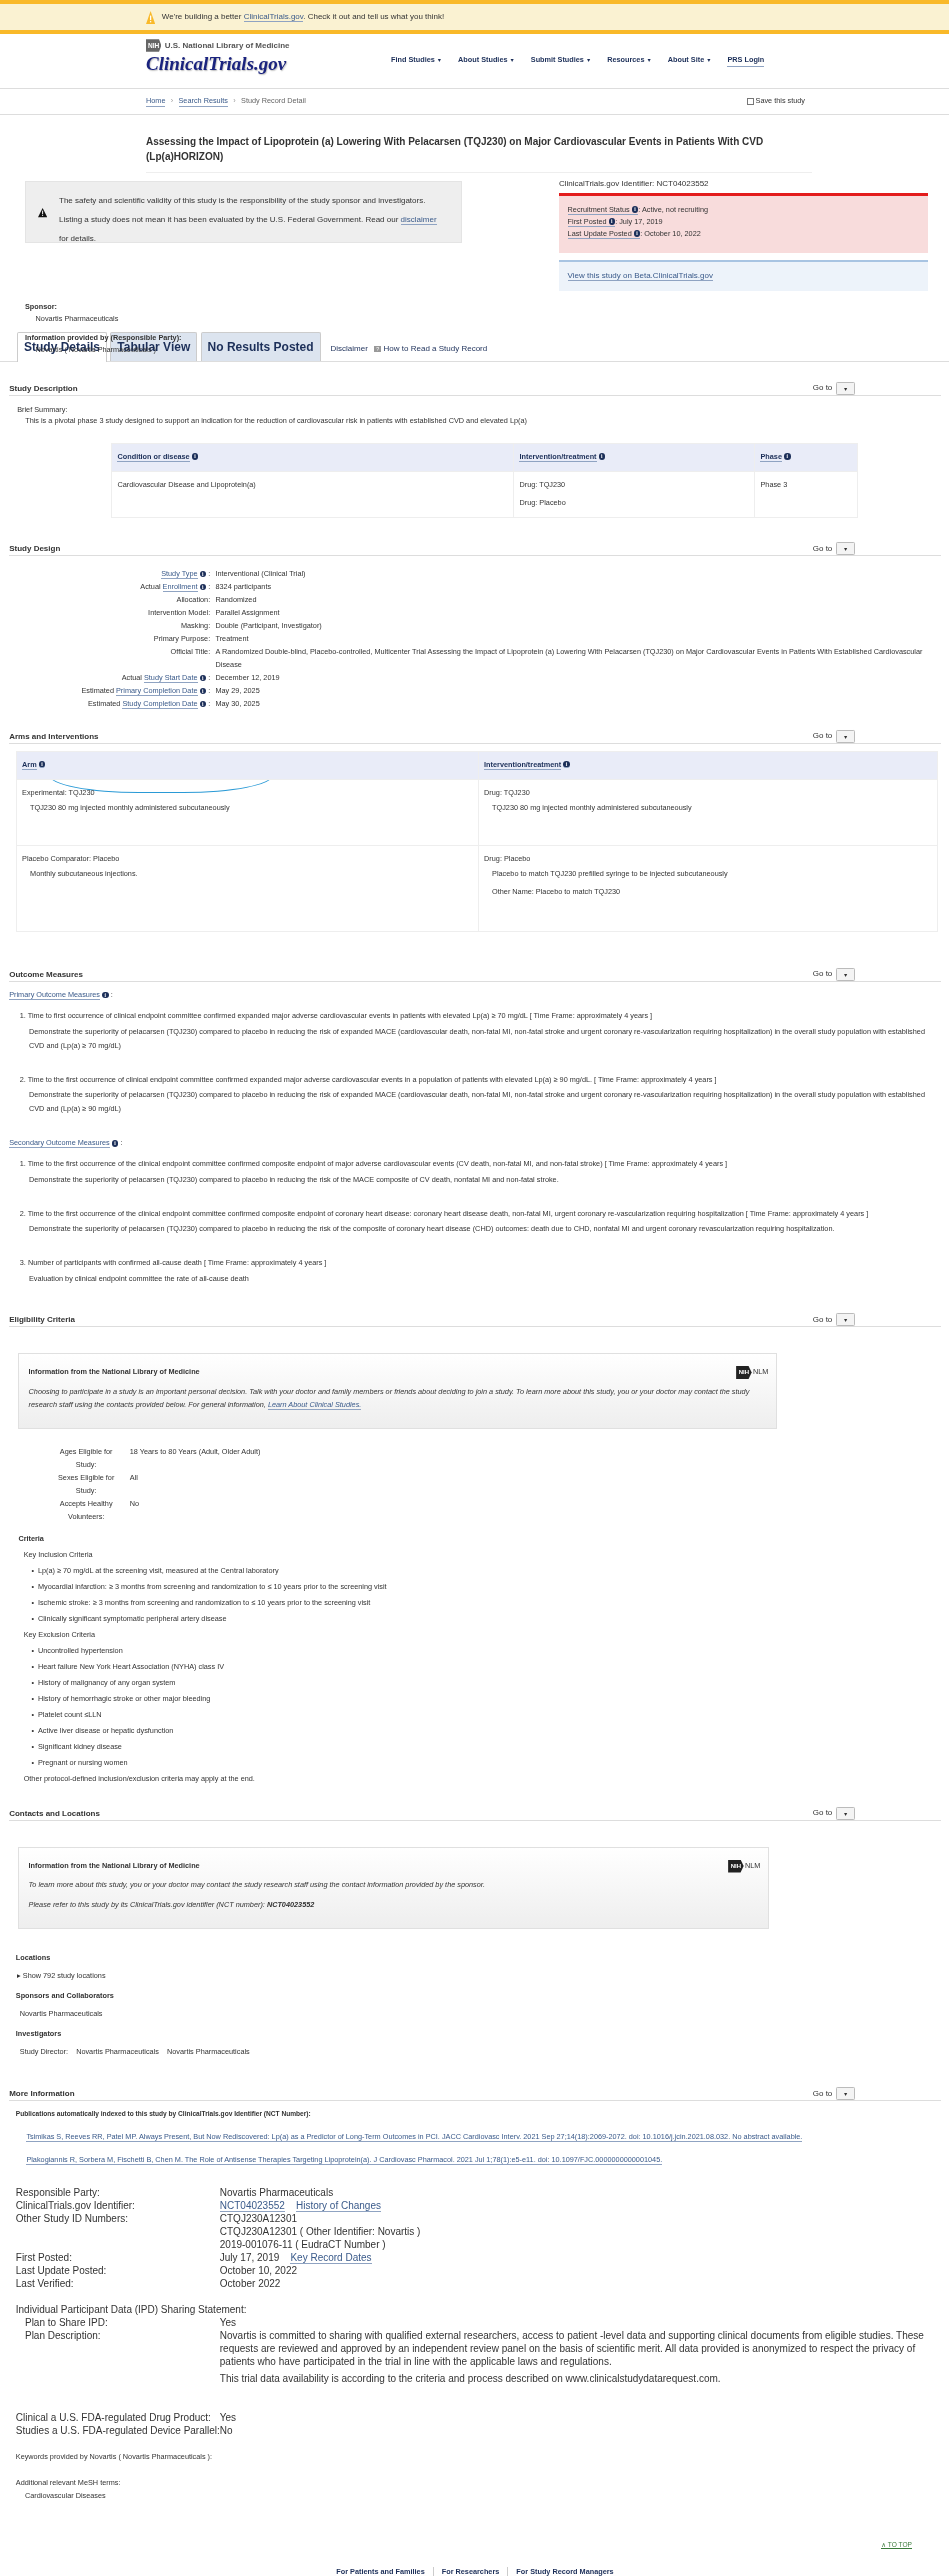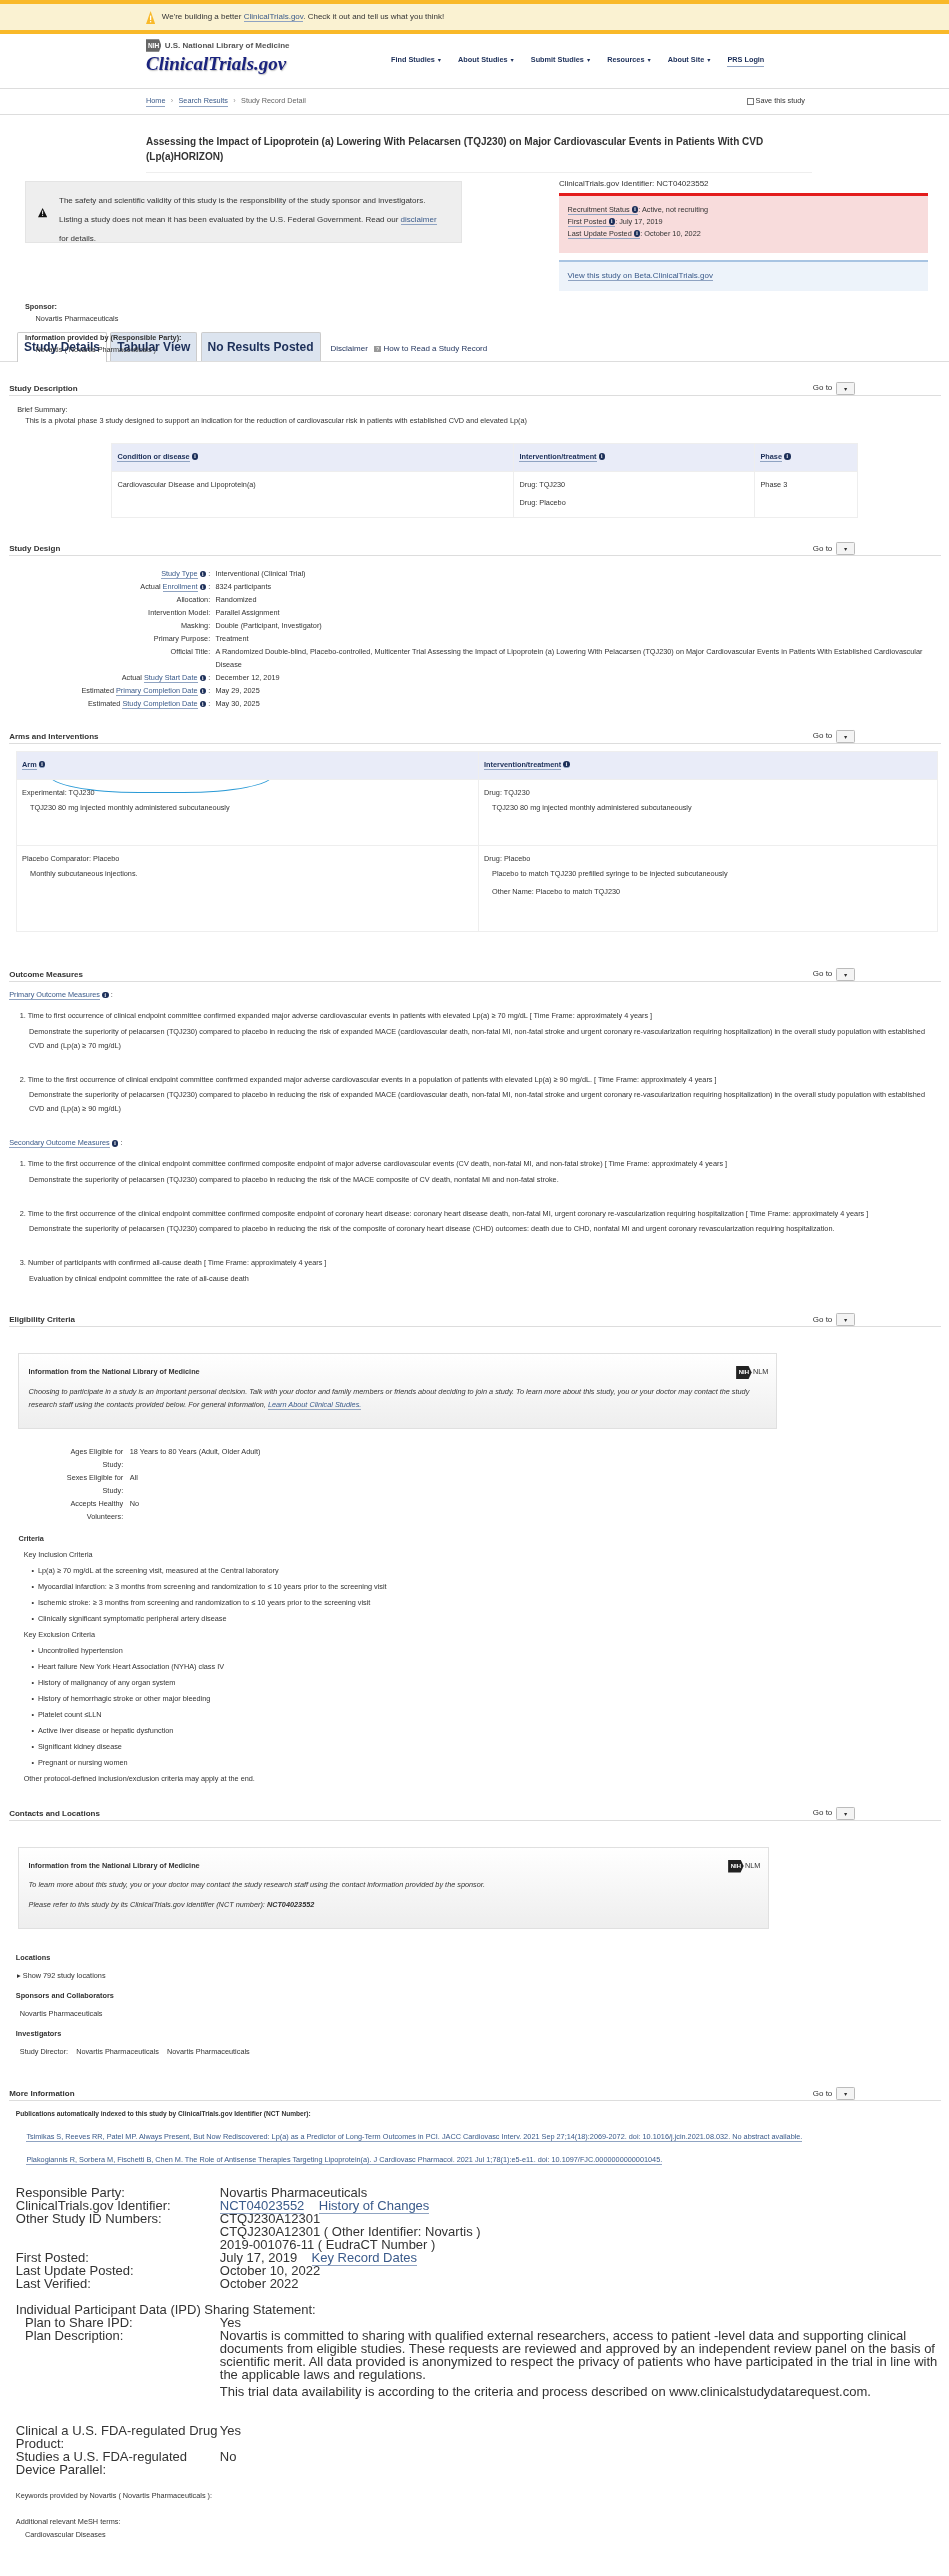--- a/index.html
+++ b/index.html
@@ -60,34 +60,34 @@
 .om .grp{color:#3a5a8a;border-bottom:0.7px solid #8fa3c2}
 .om ol{list-style:none;padding-left:10.6px;margin-top:8px}
 .om li{margin-bottom:20px}
 .om li .desc{padding-left:9.2px;margin-top:2.6px;line-height:14px}
 .nlmbox{margin:26px 0 0 9.2px;width:759px;background:linear-gradient(#fff,#eee);border:0.7px solid #e0e0e0;padding:13px 5.3px 17px 9.2px;font-size:7.3px;position:relative}
 .nlmbox h3{font-size:7.3px;font-weight:bold;margin-bottom:6.6px}
 .nlmbox p{font-style:italic;line-height:13px}
 .nlmlogo{position:absolute;right:8px;top:12px;display:flex;align-items:center;font-size:7.3px;gap:1.3px}
 .nlmlogo .nb{background:#222;color:#fff;font-size:6px;font-weight:bold;padding:2px 2.6px;clip-path:polygon(0 0,80% 0,100% 50%,80% 100%,0 100%)}
 .elig{display:grid;grid-template-columns:74px 1fr;column-gap:6.6px;font-size:7.3px;line-height:13px;margin:16px 0 0 20px;padding-left:0}
-.elig .k{text-align:right}
+.elig .k{text-align:center}
 .crit{font-size:7.3px;margin:8px 0 0 9.2px;line-height:16px}
 .crit b{display:block}
 .crit .sub{padding-left:5.3px}
 .crit ul{list-style:none;padding-left:13px}
 .crit li:before{content:"•";margin-right:4px}
 .loc{font-size:7.3px;margin:22.4px 0 0 6.6px;line-height:13px}
 .loc b{display:block;margin-top:6.6px}
 .loc .v{padding-left:4px;margin-top:5.3px}
 .pubs{font-size:7.3px;margin:8px 0 0 6.6px}
 .pubs b{font-size:6.6px}
 .pubs .p{margin:12px 0 0 10.6px}
 .pubs .p a{color:#3a5a8a}
-.mi{display:grid;grid-template-columns:204px 1fr;font-size:13px;line-height:13px;margin:20px 0 0 6.6px}
+.mi{display:grid;grid-template-columns:204px 1fr;font-size:10px;line-height:13px;margin:20px 0 0 6.6px}
 .mi .ind{padding-left:9.2px}
 .tail{font-size:7.3px;line-height:13px;margin:13px 0 0 6.6px}
 .totop{text-align:right;margin:38px 38px 0 0;font-size:6.6px;color:#3a7a3a}
 .totop span{border-bottom:0.7px solid #3a7a3a}
 .flinks{display:flex;justify-content:center;margin-top:9.2px;font-size:7.3px;font-weight:bold;color:#1c2f59;height:26px;align-items:center}
 .flinks span{padding:0 8px;border-right:0.7px solid #ccc;border-bottom:none}
 .flinks span:last-child{border-right:none}
 .flinks span i{font-style:normal;border-bottom:0.7px solid #8fa3c2}
 .circle{position:absolute;left:40px;top:222px;width:224px;height:36px;border:1.3px solid #2a9ad6;border-radius:40%/50%}
 </style>

